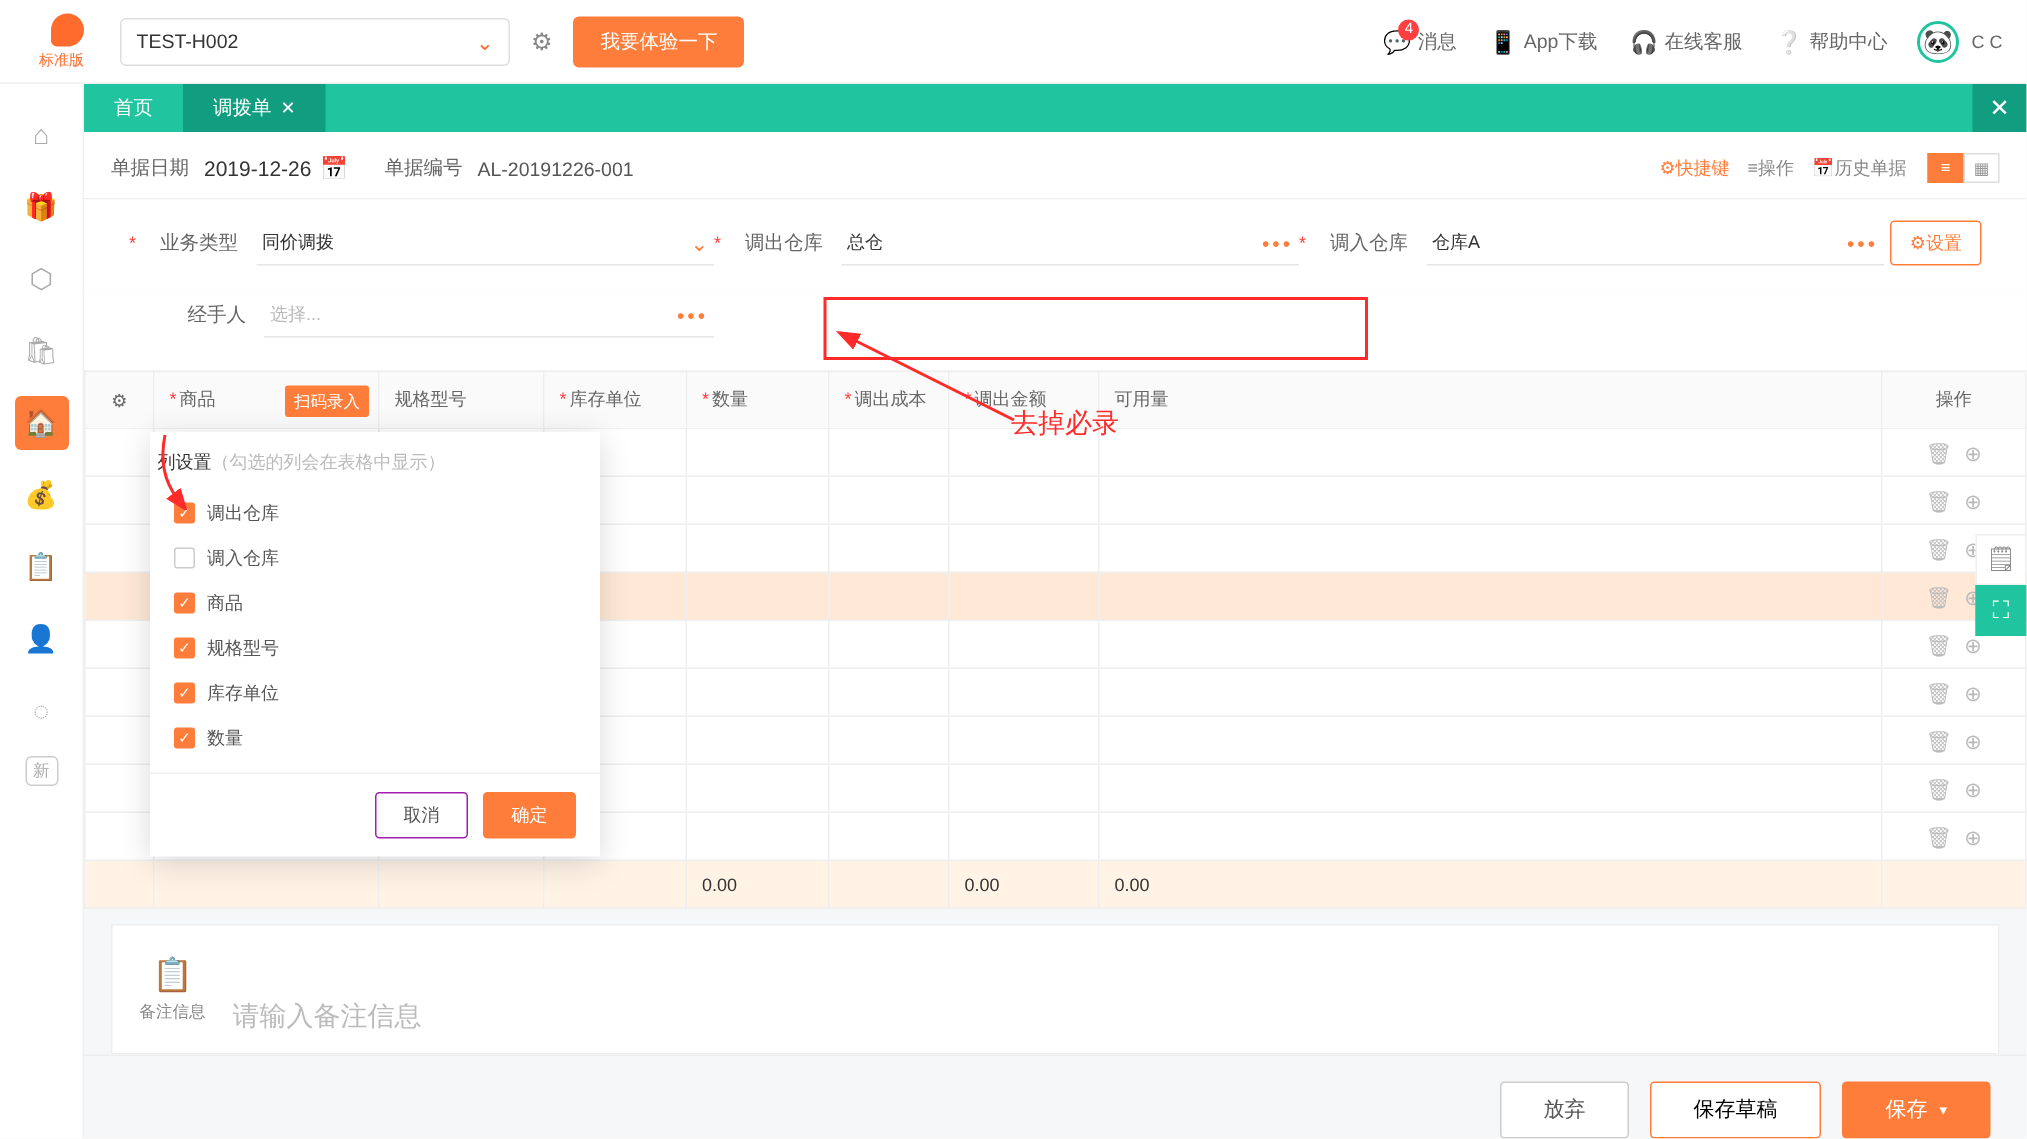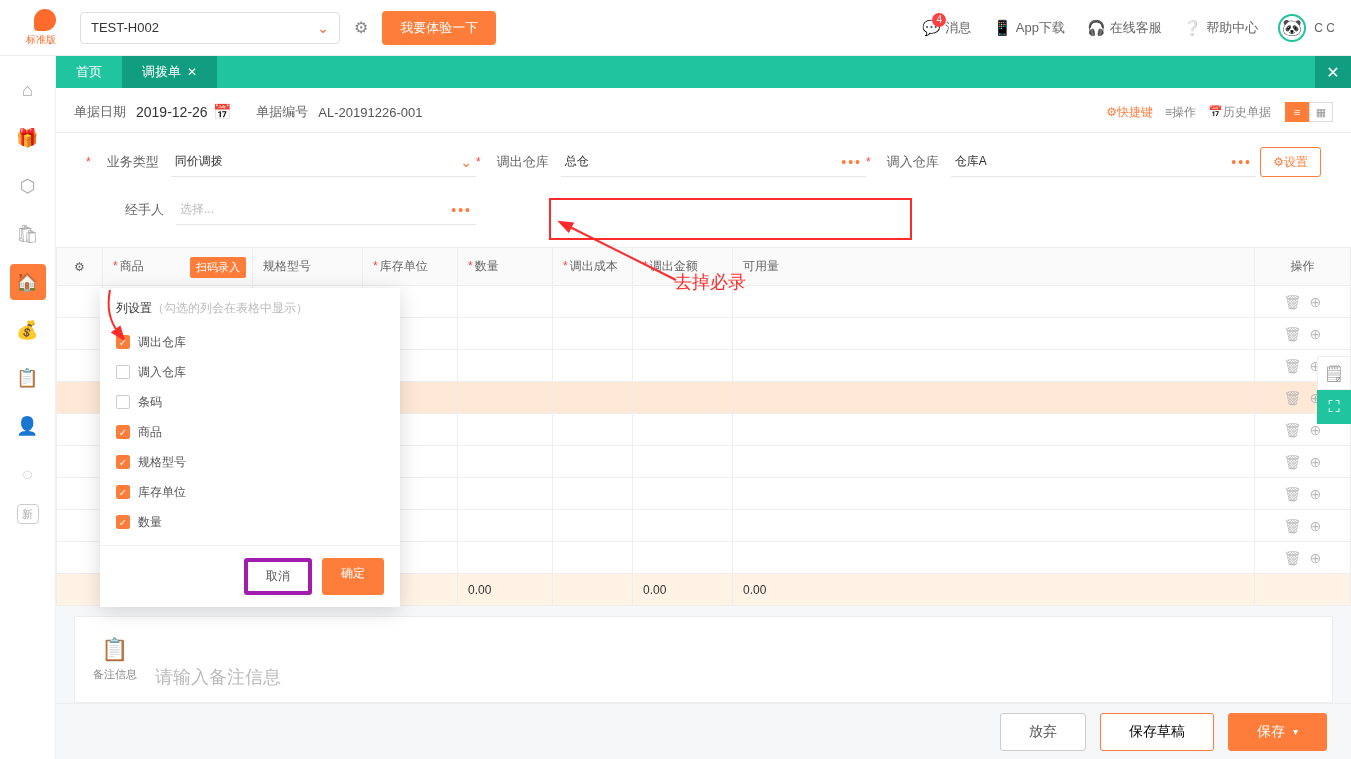--- a/index.html
+++ b/index.html
@@ -78,46 +78,46 @@
 th.ops-col { width: 96px; text-align: center; padding: 0; }
 .scan-badge { background: #ff7d3b; color: #fff; font-size: 11px; padding: 3px 6px; border-radius: 2px; position: absolute; right: 6px; top: 9px; }
 td { border: 1px solid #eee; height: 32px; padding-left: 10px; font-size: 12px; }
 tr:nth-child(4) td { background: #ffe9d6; }
 .ops-cell { text-align: center; padding: 0; }
 .ops-cell span { color: #bbb; margin: 0 4px; cursor: pointer; font-size: 14px; }
 tfoot td { background: #fff3e6; font-weight: 500; }
 
 
 .col-popup { position: absolute; left: 100px; top: 288px; width: 300px; background: #fff; box-shadow: 0 4px 20px rgba(0,0,0,.15); z-index: 30; padding: 12px 0 12px 0; }
-.col-popup .title { padding: 0 16px 10px; color: #333; font-size: 12px; }
+.col-popup .title { padding: 0 5px 10px; color: #333; font-size: 12px; }
 .col-popup .title .hint { color: #bbb; }
 .col-popup .items { max-height: 236px; overflow-y: auto; padding: 0 16px; }
 .col-popup .item { display: flex; align-items: center; height: 30px; font-size: 12px; color: #555; }
 .col-popup .cb { width: 14px; height: 14px; border: 1px solid #ccc; border-radius: 2px; margin-right: 8px; display: flex; align-items: center; justify-content: center; font-size: 10px; color: #fff; }
 .col-popup .cb.checked { background: #ff7d3b; border-color: #ff7d3b; }
 .col-popup .btns { display: flex; justify-content: flex-end; padding: 12px 16px 0; gap: 10px; border-top: 1px solid #f0f0f0; margin-top: 8px; }
 .col-popup .btn { padding: 6px 18px; border-radius: 3px; font-size: 12px; cursor: pointer; }
-.col-popup .btn.cancel { background: #fff; border: 4px solid #a21caf; color: #555; }
+.col-popup .btn.cancel { background: #fff; border: 1px solid #a21caf; color: #555; }
 .col-popup .btn.ok { background: #ff7d3b; border: 1px solid #ff7d3b; color: #fff; }
 .col-popup .items::-webkit-scrollbar { width: 10px; }
 .col-popup .items::-webkit-scrollbar-thumb { background: #ccc; border-radius: 5px; }
 
 
 .popup-arrow-svg { position: absolute; left: 100px; top: 280px; pointer-events: none; z-index: 31; }
 
 
 .remark-panel { background: #fff; border: 1px solid #eee; margin: 10px 18px 0; padding: 14px 18px; display: flex; align-items: center; }
 .remark-label { display: flex; flex-direction: column; align-items: center; color: #20c5a0; margin-right: 18px; }
 .remark-label .ico { font-size: 22px; }
 .remark-label .txt { font-size: 11px; color: #888; margin-top: 4px; }
 .remark-input { flex: 1; border: none; outline: none; font-size: 18px; color: #333; margin-top: 36px; }
 .remark-input::placeholder { color: #bbb; }
 
 
-.footer { height: 62px; display: flex; align-items: center; justify-content: flex-end; padding: 0 24px; gap: 14px; background: #f6f7f8; border-top: 1px solid #eee; }
+.footer { height: 62px; display: flex; align-items: flex-end; justify-content: flex-end; padding: 0 24px; gap: 14px; background: #f6f7f8; border-top: 1px solid #eee; }
 .footer .btn { padding: 9px 28px; border-radius: 3px; font-size: 14px; cursor: pointer; display: flex; align-items: center; }
 .footer .btn.discard { background: #fff; border: 1px solid #ccc; color: #555; }
 .footer .btn.draft { background: #fff; border: 1px solid #ff7d3b; color: #000000; }
 .footer .btn.save { background: #ff7d3b; border: 1px solid #ff7d3b; color: #fff; }
 .footer .btn.save .caret { margin-left: 8px; font-size: 10px; }
 
 
 .float-right { position: absolute; right: 0; top: 300px; display: flex; flex-direction: column; }
 .float-right .fitem { width: 34px; height: 34px; background: #fff; border: 1px solid #eee; display: flex; align-items: center; justify-content: center; color: #888; font-size: 16px; cursor: pointer; }
 .float-right .fitem.teal { background: #20c5a0; color: #fff; border-color: #20c5a0; }
@@ -413,24 +413,20 @@
   <div class="items" id="popup-items">
       <div class="item">
         <span class="cb checked">✓</span>
         <span>调出仓库</span>
       </div>
       <div class="item">
         <span class="cb"></span>
         <span>调入仓库</span>
       </div>
       <div class="item">
-        <span class="cb"></span>
-        <span>条码</span>
-      </div>
-      <div class="item">
         <span class="cb checked">✓</span>
         <span>商品</span>
       </div>
       <div class="item">
         <span class="cb checked">✓</span>
         <span>规格型号</span>
       </div>
       <div class="item">
         <span class="cb checked">✓</span>
         <span>库存单位</span>

